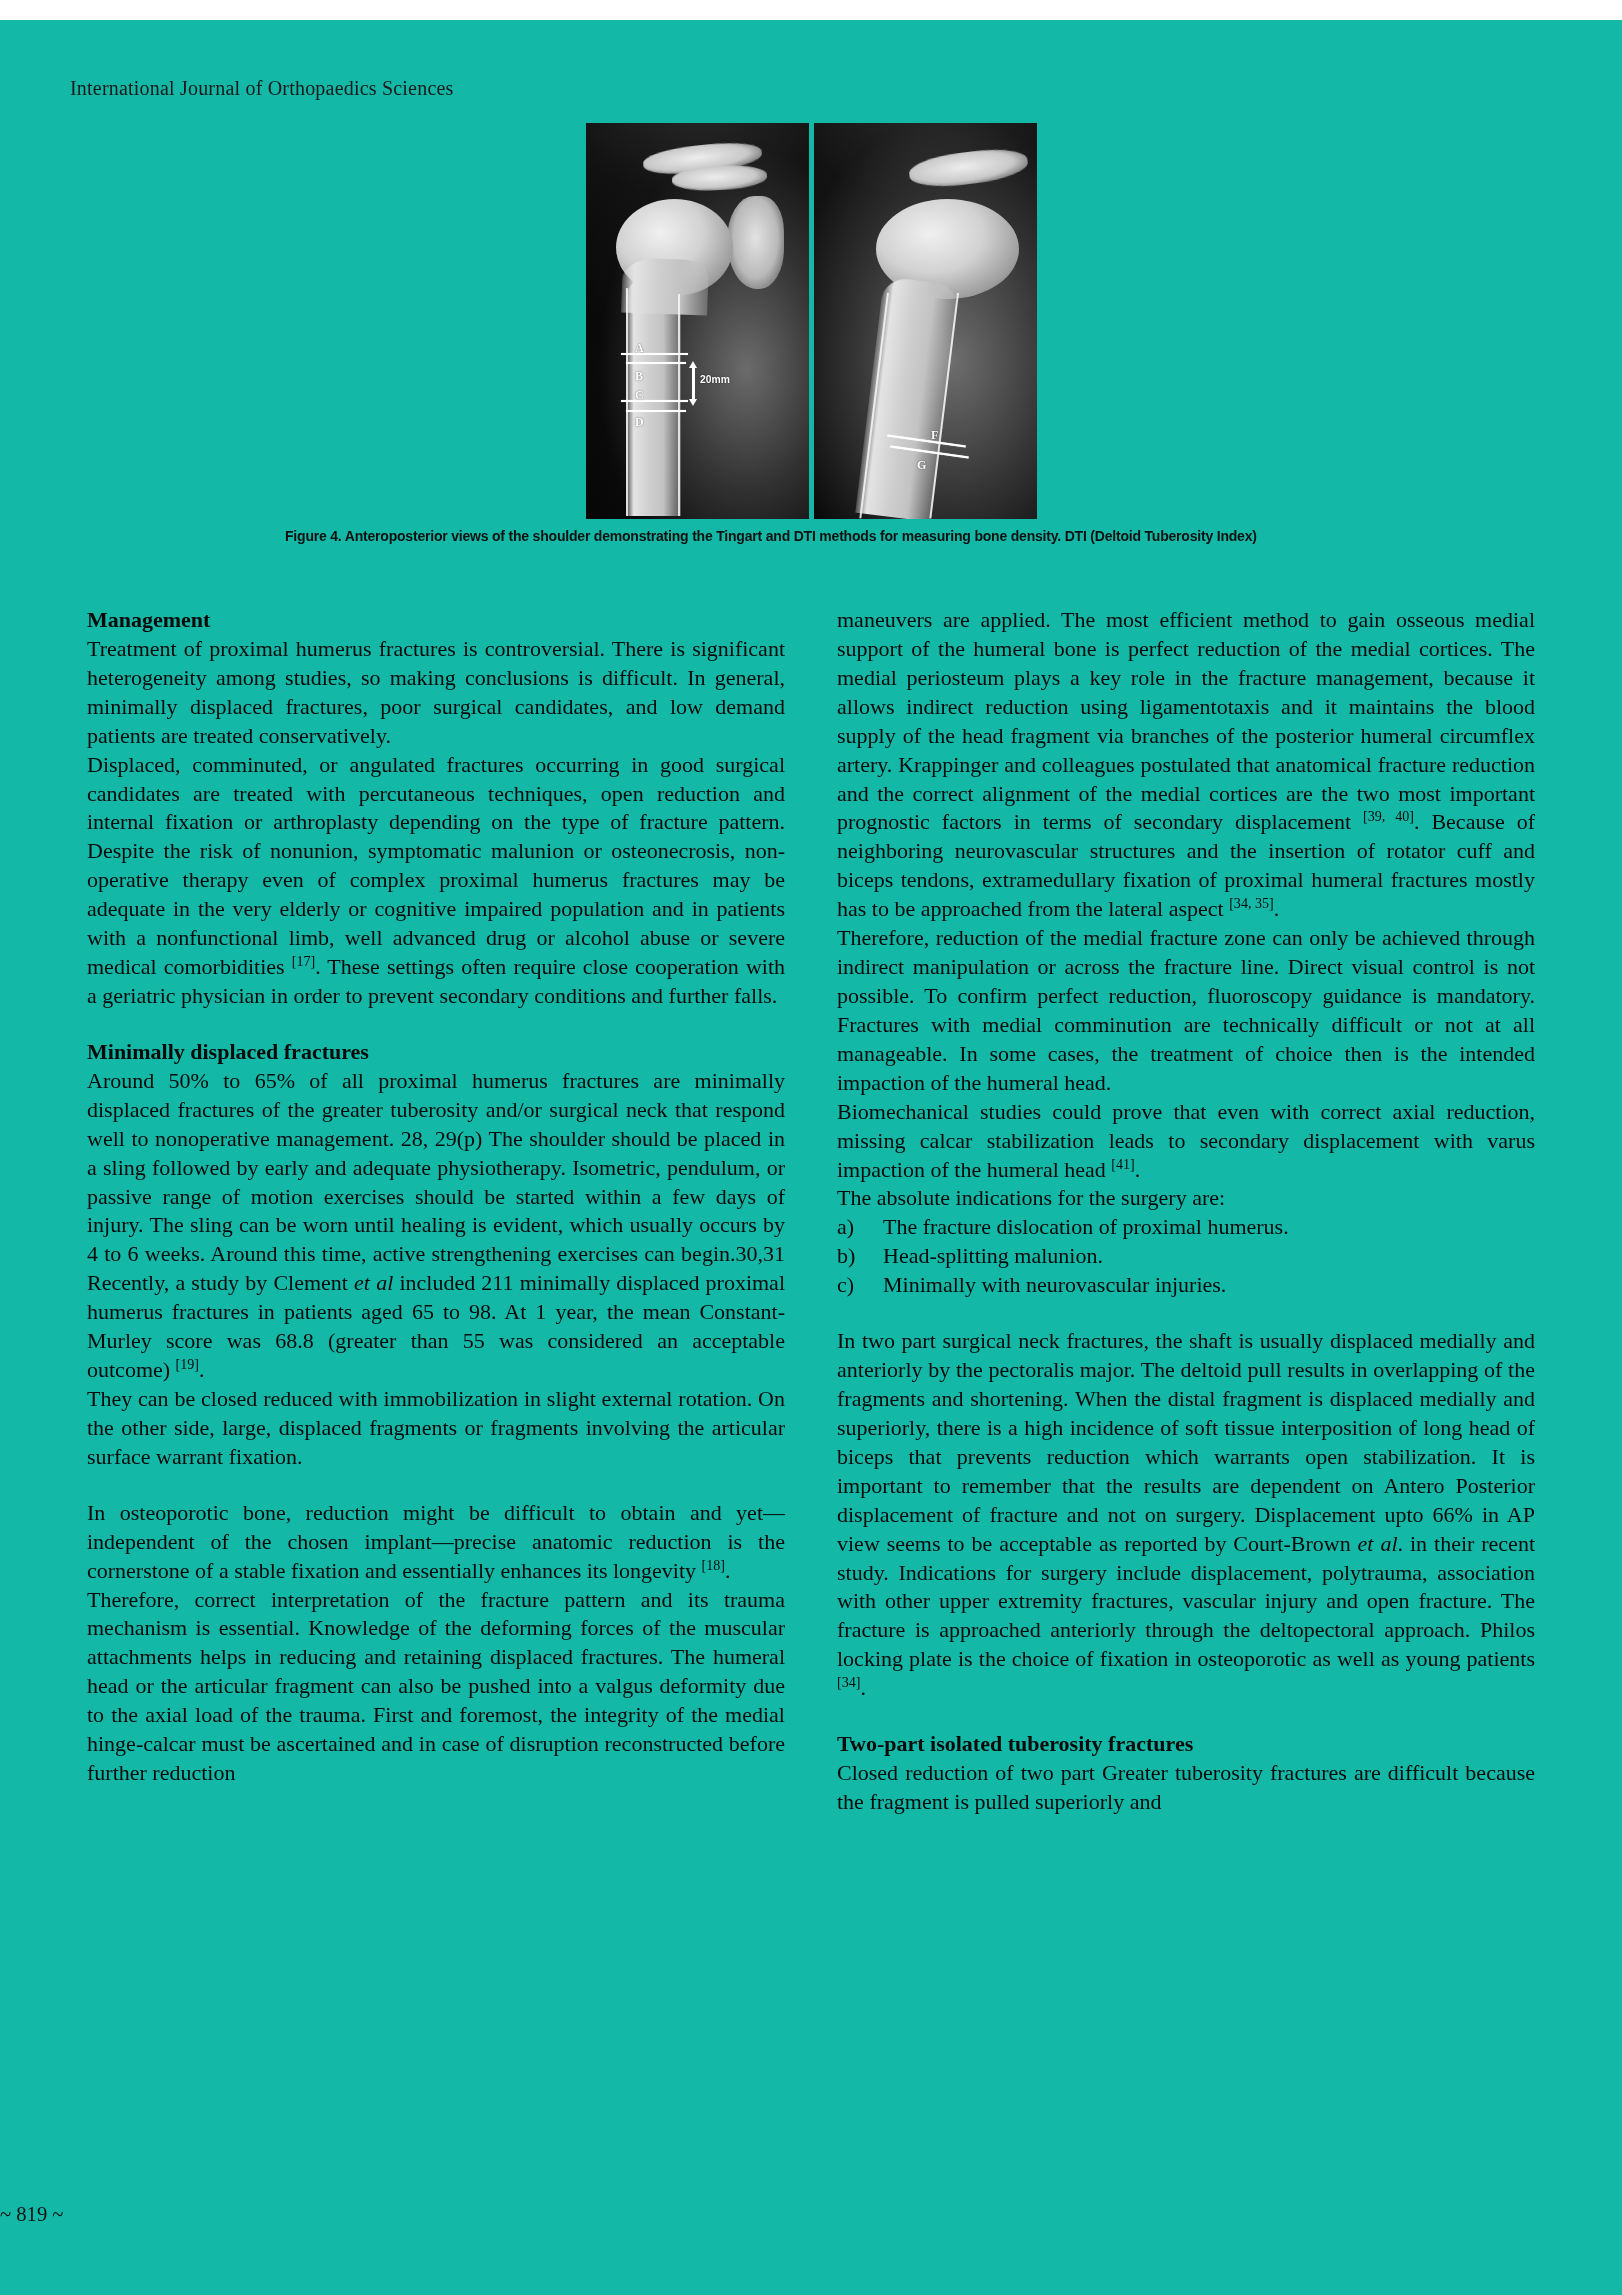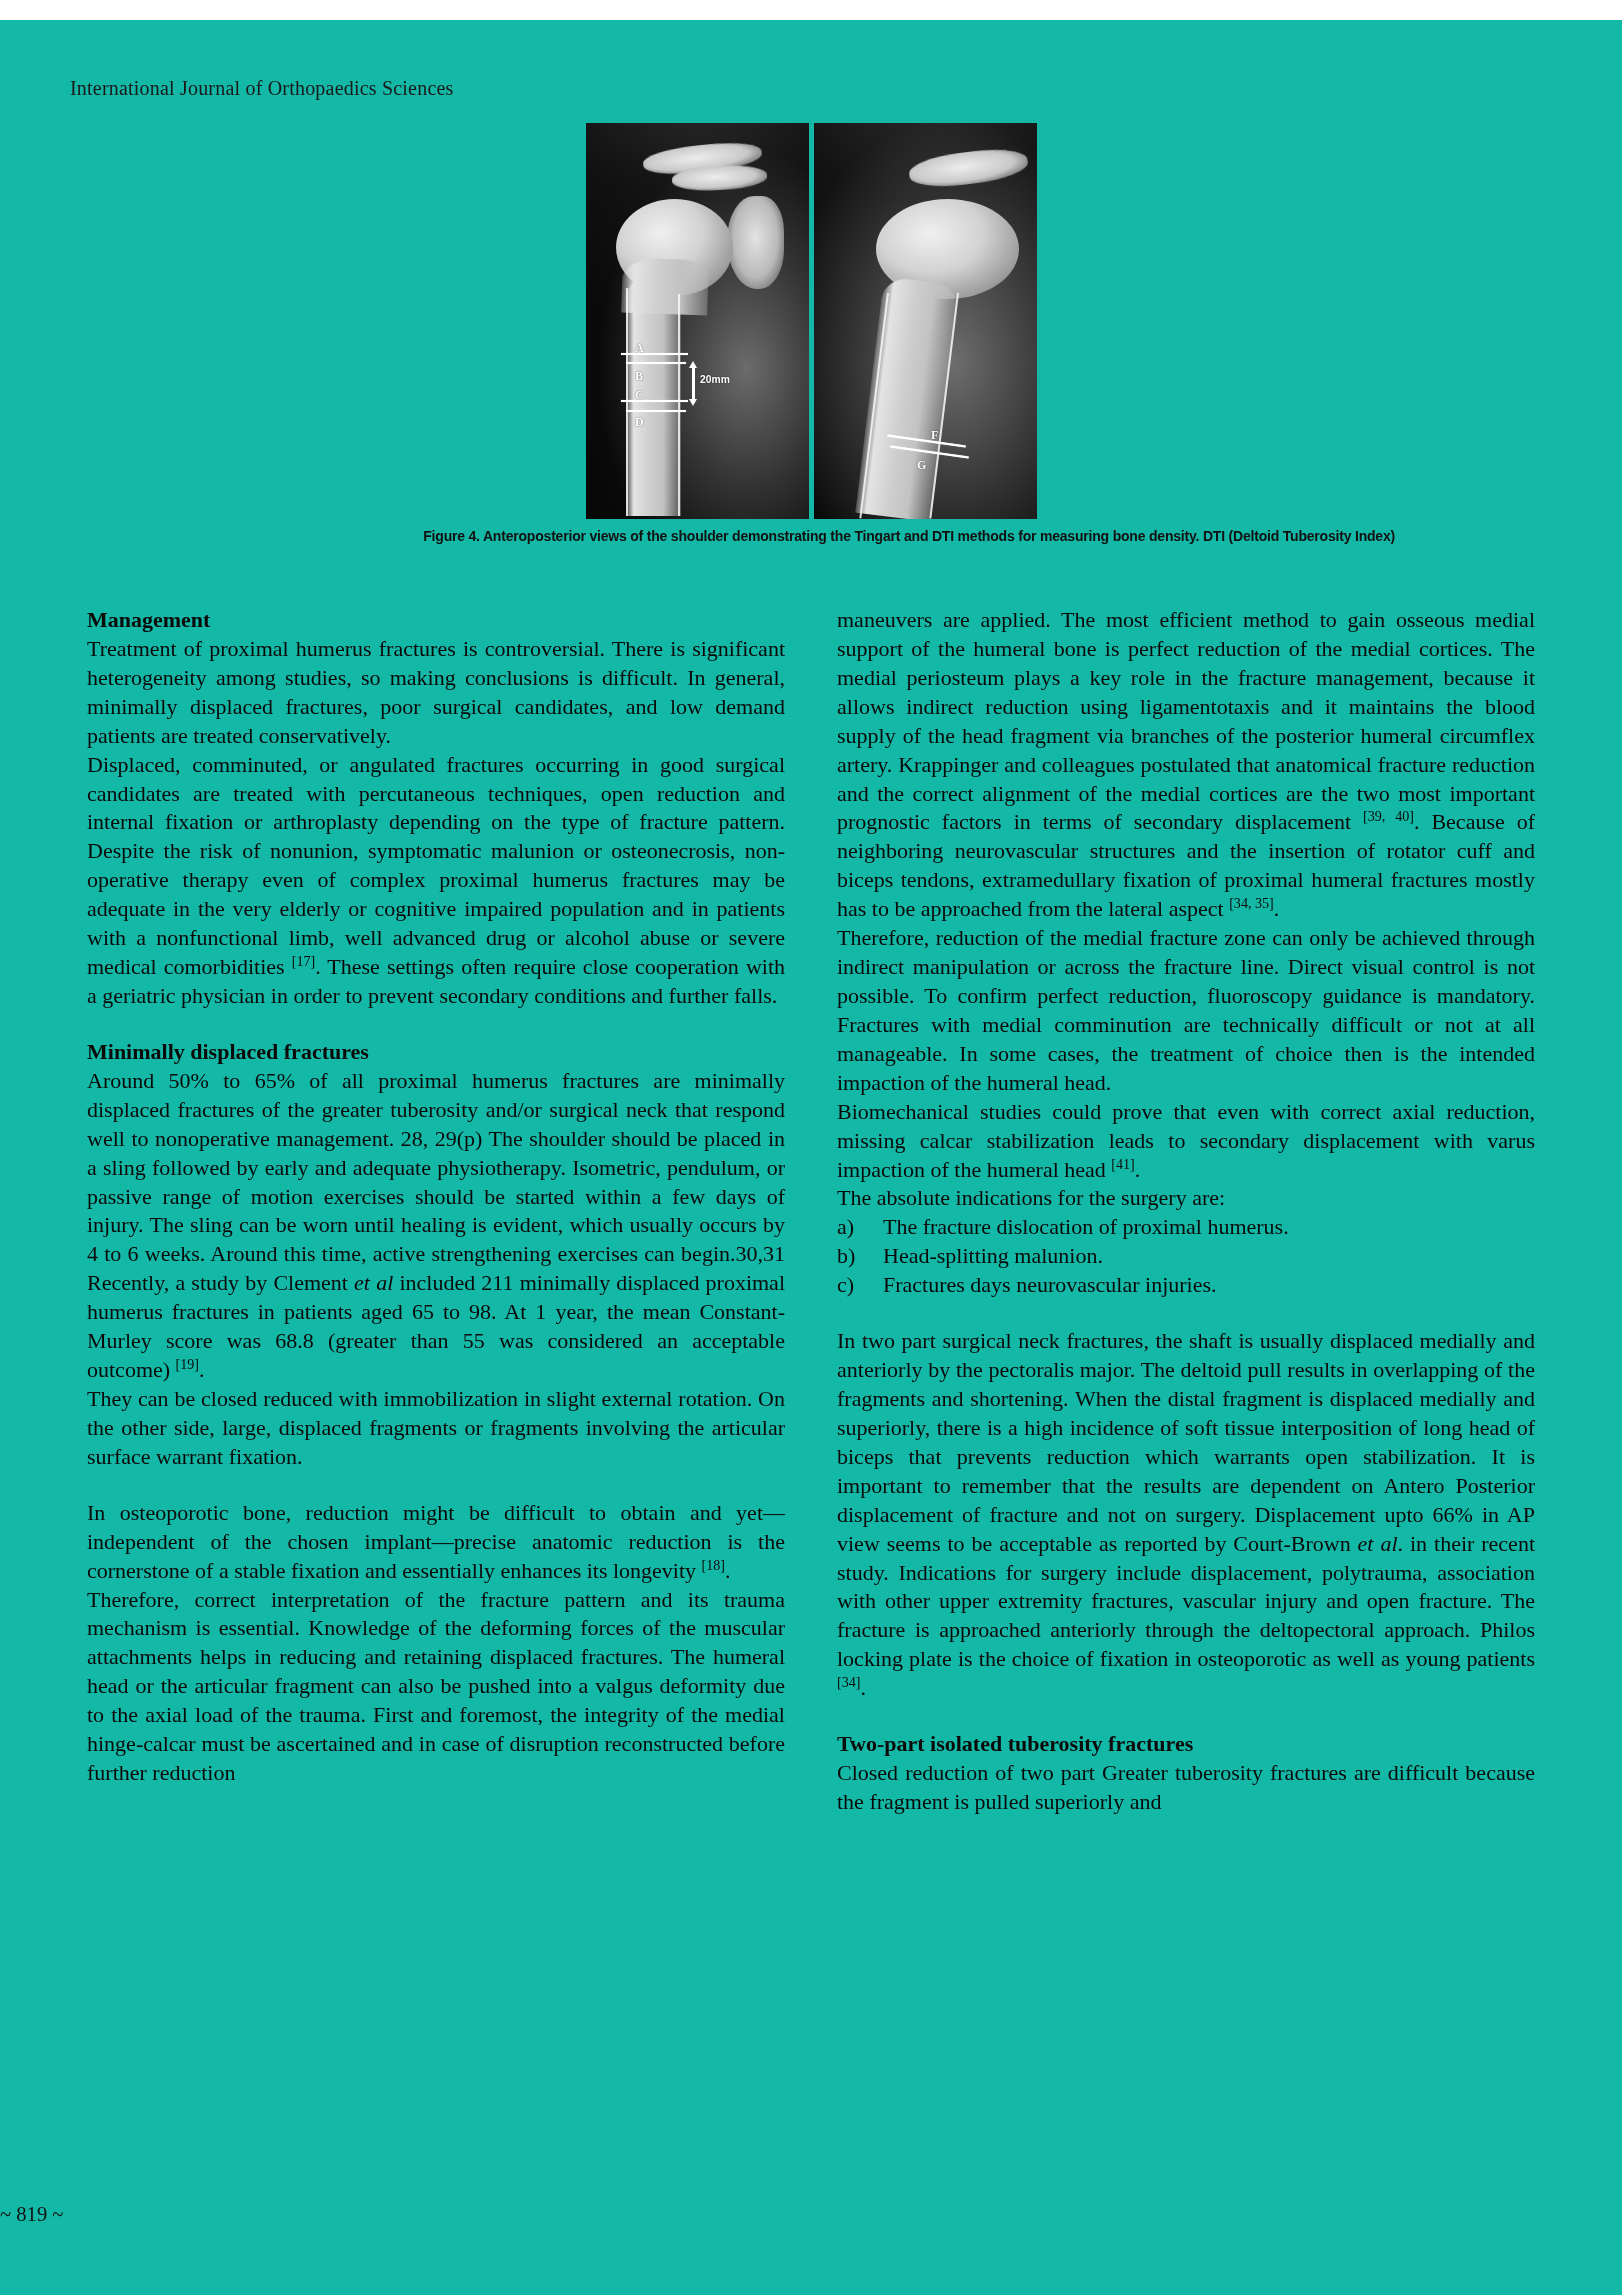--- a/index.html
+++ b/index.html
@@ -145,21 +145,20 @@
   .figure-caption {
     margin-top: 8px;
     padding-left: 215px;
     padding-right: 158px;
     font-family: "Liberation Sans", "DejaVu Sans", sans-serif;
     font-weight: 700;
     font-size: 14px;
     line-height: 1.38;
     color: #111;
     letter-spacing: -0.2px;
-    text-align: right;
   }
 
   
   .columns {
     position: absolute;
     left: 87px;
     top: 586px;
     width: 1448px;
     display: flex;
     gap: 52px;
@@ -312,21 +311,21 @@
       <div class="listitem">
         <span class="marker">a)</span>
         <span class="text">The fracture dislocation of proximal humerus.</span>
       </div>
       <div class="listitem">
         <span class="marker">b)</span>
         <span class="text">Head-splitting malunion.</span>
       </div>
       <div class="listitem">
         <span class="marker">c)</span>
-        <span class="text">Fractures days neurovascular injuries.</span>
+        <span class="text">Minimally with neurovascular injuries.</span>
       </div>
 
       <div class="spacer-md"></div>
 
       <p><span>In two part surgical neck fractures, the shaft is usually displaced medially and anteriorly by the pectoralis major. The deltoid pull results in overlapping of the fragments and shortening. When the distal fragment is displaced medially and superiorly, there is a high incidence of soft tissue interposition of long head of biceps that prevents reduction which warrants open stabilization. It is important to remember that the results are dependent on Antero Posterior displacement of fracture and not on surgery. Displacement upto 66% in AP view seems to be acceptable as reported by Court-Brown </span><em>et al</em><span>. in their recent study. Indications for surgery include displacement, polytrauma, association with other upper extremity fractures, vascular injury and open fracture. The fracture is approached anteriorly through the deltopectoral approach. Philos locking plate is the choice of fixation in osteoporotic as well as young patients </span><sup class="ref">[34]</sup><span>.</span></p>
 
       <div class="spacer-md"></div>
       <h3>Two-part isolated tuberosity fractures</h3>
 
       <p>Closed reduction of two part Greater tuberosity fractures are difficult because the fragment is pulled superiorly and</p>

